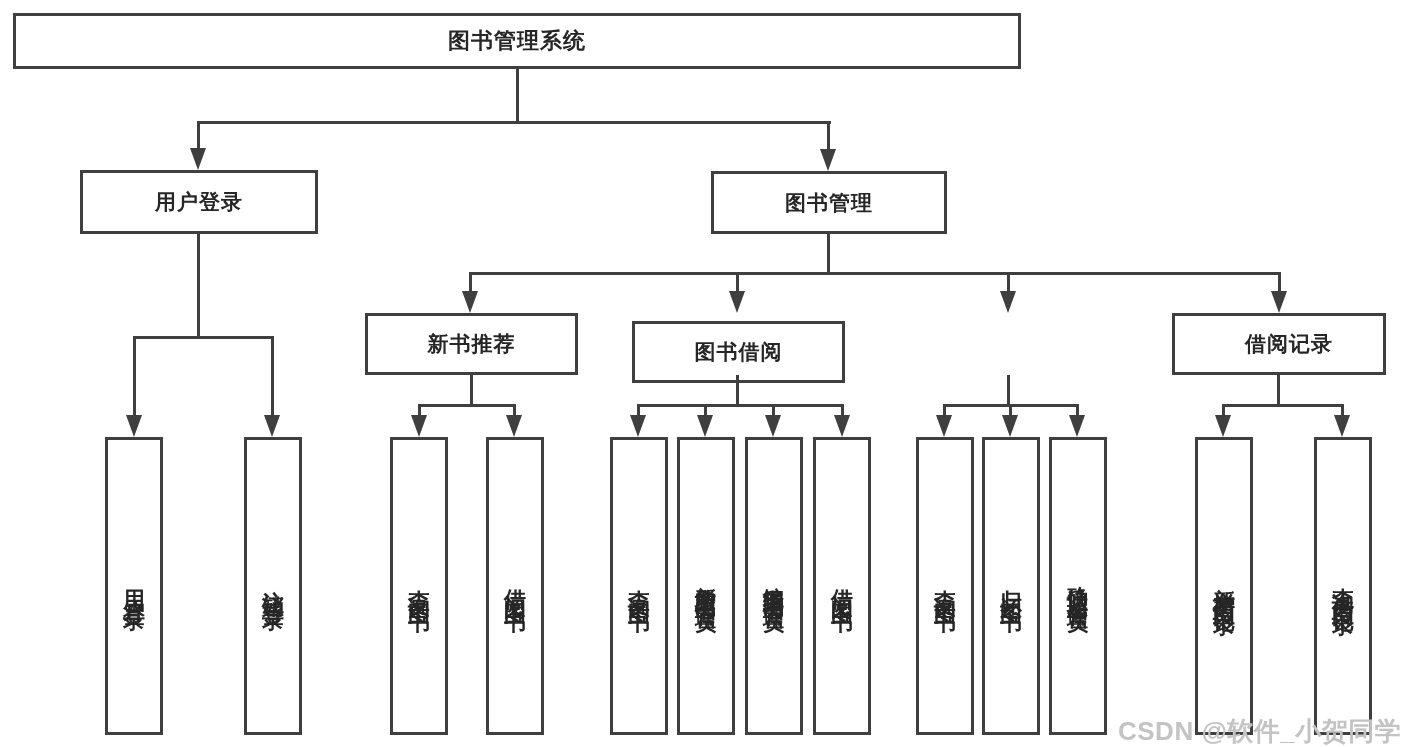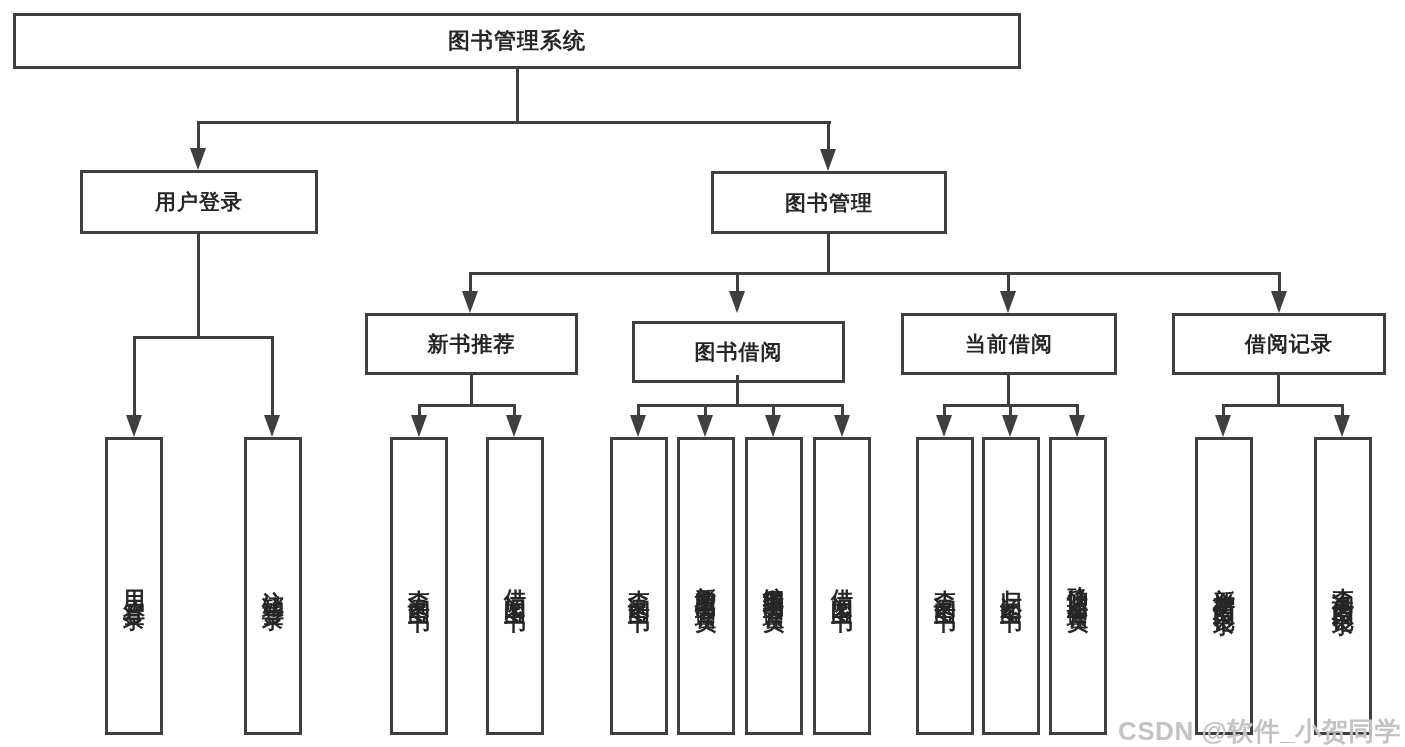--- a/index.html
+++ b/index.html
@@ -79,23 +79,20 @@
   </div>
 
   <div class="node" style="left:365px;top:313px;width:213px;height:62px;justify-content:center;">
     <span>新书推荐</span>
   </div>
 
   <div class="node" style="left:632px;top:313px;width:213px;height:62px;margin-top:8px;">
     <span>图书借阅</span>
   </div>
 
-  <div class="node" style="left:901px;top:313px;width:216px;height:62px;">
-    <span>当前借阅</span>
-  </div>
 
   <div class="node" style="left:1172px;top:313px;width:214px;height:62px;padding-left:20px;">
     <span>借阅记录</span>
   </div>
 
   <div class="leaf" style="left:105px;">
     <span>用户登录</span>
   </div>
   <div class="leaf" style="left:244px;">
     <span>注销登录</span>

